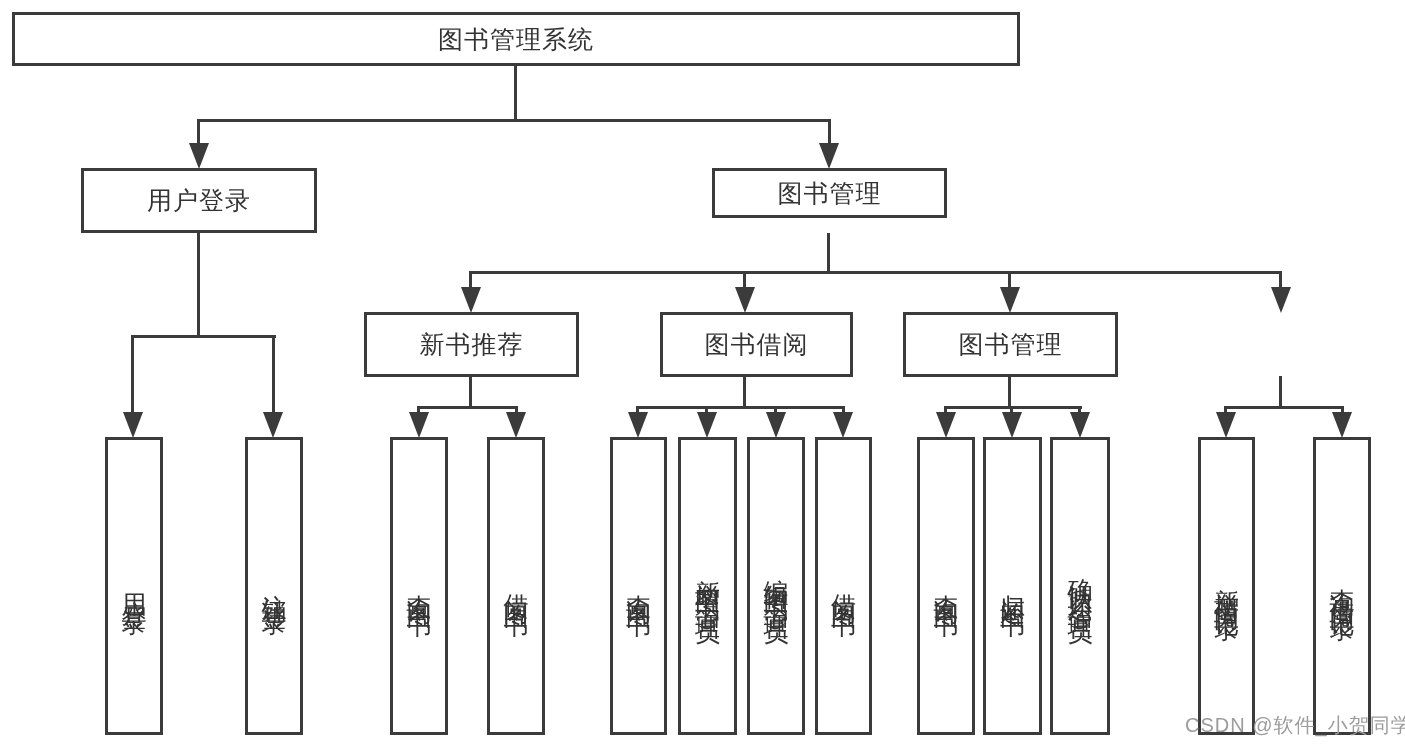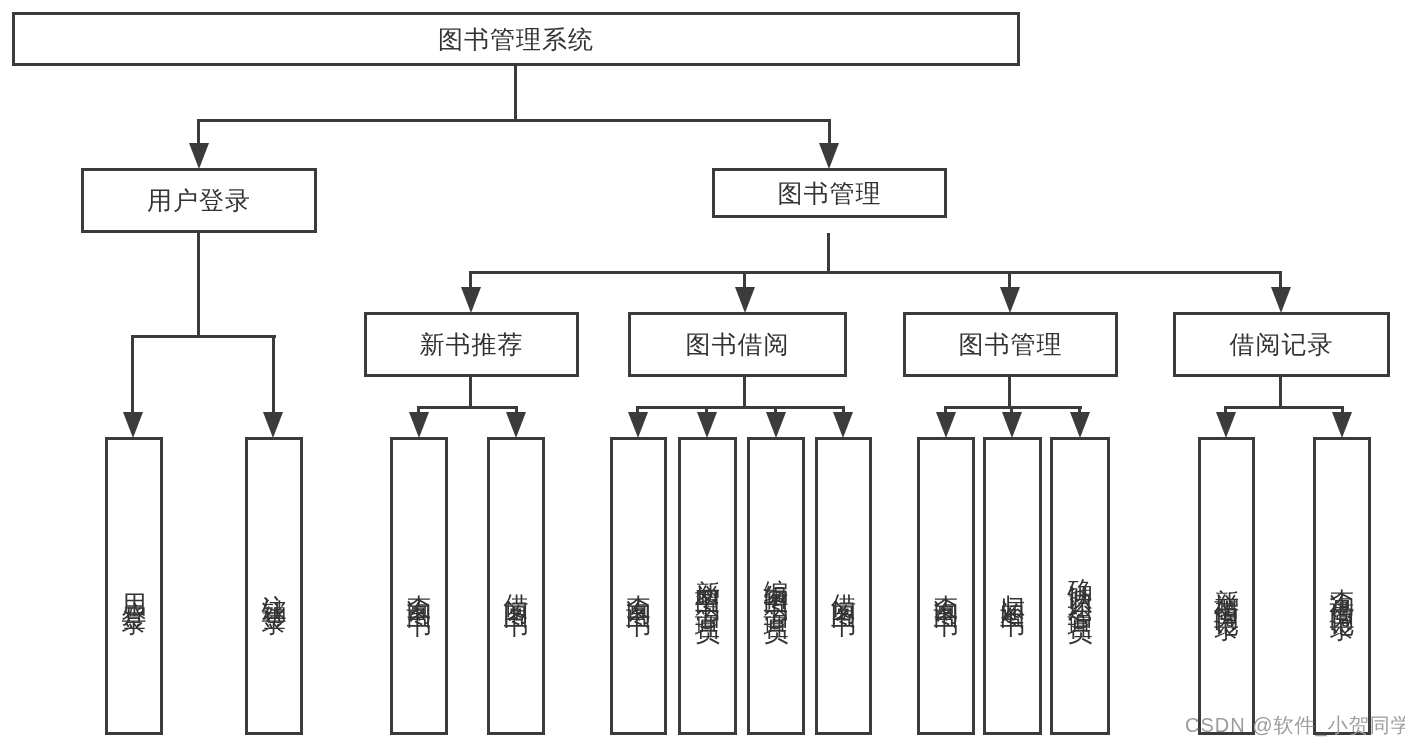--- a/index.html
+++ b/index.html
@@ -65,23 +65,22 @@
   <div class="v" style="left:469px;top:271px;height:20px"></div>
   <div class="v" style="left:743px;top:271px;height:20px"></div>
   <div class="v" style="left:1008px;top:271px;height:20px"></div>
   <div class="v" style="left:1279px;top:271px;height:20px"></div>
   <div class="arrow" style="left:461px;top:287px"></div>
   <div class="arrow" style="left:735px;top:287px"></div>
   <div class="arrow" style="left:1000px;top:287px"></div>
   <div class="arrow" style="left:1271px;top:287px"></div>
 
   <div class="node" style="left:364px;top:312px;width:215px;height:65px">新书推荐</div>
-  <div class="node" style="left:628px;top:312px;width:219px;height:65px">图书借阅</div>
+  <div class="node" style="left:660px;top:312px;width:193px;height:65px">图书借阅</div>
   <div class="node" style="left:903px;top:312px;width:215px;height:65px">图书管理</div>
-  <div class="node" style="left:1173px;top:312px;width:217px;height:65px">借阅记录</div>
 
   <div class="v" style="left:469px;top:376px;height:32px"></div>
   <div class="h" style="left:417px;top:406px;width:101px"></div>
   <div class="v" style="left:417px;top:406px;height:10px"></div>
   <div class="v" style="left:515px;top:406px;height:10px"></div>
   <div class="arrow" style="left:409px;top:412px"></div>
   <div class="arrow" style="left:506px;top:412px"></div>
 
   <div class="v" style="left:743px;top:376px;height:32px"></div>
   <div class="h" style="left:636px;top:406px;width:209px"></div>

